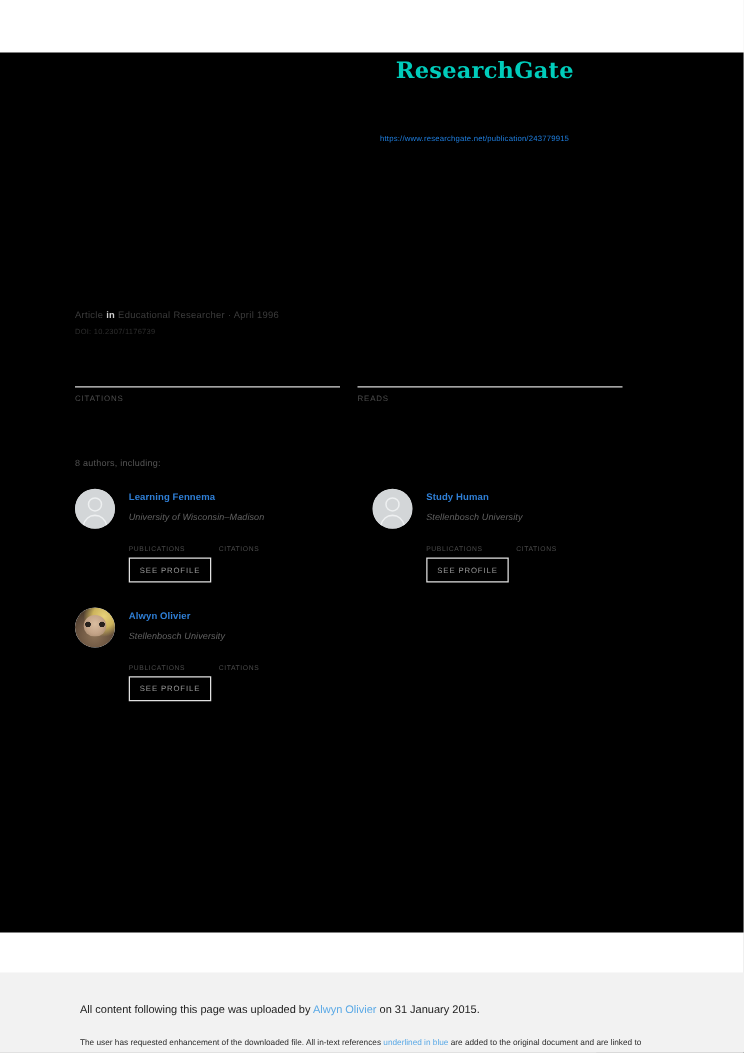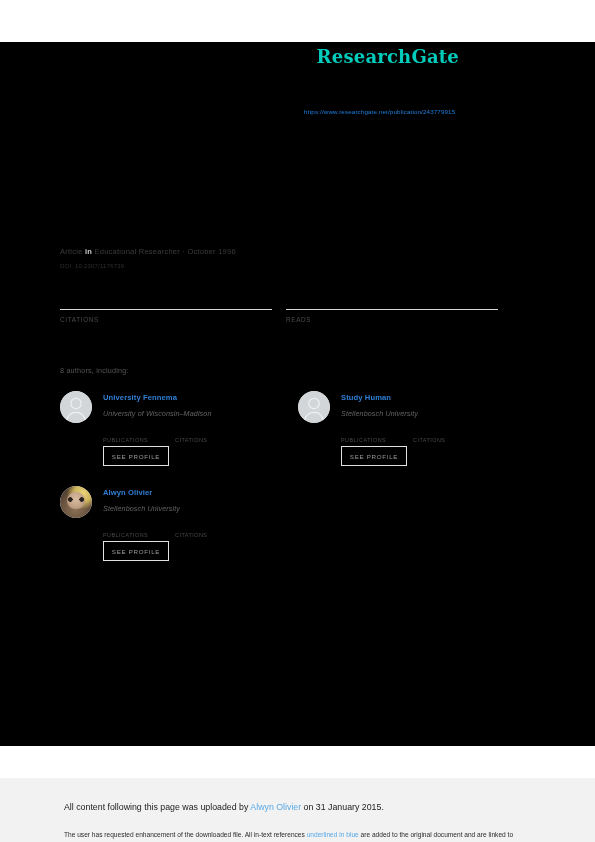--- a/index.html
+++ b/index.html
@@ -294,21 +294,21 @@
   <div class="pub-url">https://www.researchgate.net/publication/243779915</div>
 
   <div class="title-block">
     <div class="doc-title">A Longitudinal Study of Learning to Use Children's Thinking in Mathematics Instruction</div>
     <div class="doc-subtitle">Article</div>
   </div>
 
   <div class="article-line">
     <span>Article</span>
     <span class="in">in</span>
-    <span class="journal">Educational Researcher · October 1996</span>
+    <span class="journal">Educational Researcher · April 1996</span>
   </div>
   <div class="doi-line">DOI: 10.2307/1176739</div>
 
   <div class="stats">
     <div class="stat-col">
       <div class="num"></div>
       <div class="rule"></div>
       <div class="lbl">CITATIONS</div>
     </div>
     <div class="stat-col">
@@ -321,21 +321,21 @@
   <div class="authors-heading">8 authors, including:</div>
 
   <div class="author-card c1">
     <div class="av">
       <svg viewBox="0 0 32 32" aria-hidden="true">
         <circle cx="16" cy="16" r="16" fill="#d3d6d8"></circle>
         <circle cx="16" cy="12.5" r="5.2" fill="none" stroke="#eef0f1" stroke-width="1.2"></circle>
         <path d="M6.6 29.5c1.2-5.3 5.0-8.2 9.4-8.2s8.2 2.9 9.4 8.2" fill="none" stroke="#eef0f1" stroke-width="1.2"></path>
       </svg>
     </div>
-    <div class="a-name">University Fennema</div>
+    <div class="a-name">Learning Fennema</div>
     <div class="a-affil">University of Wisconsin–Madison</div>
     <div class="a-stats">
       <div class="a-stat">
         <div class="n"></div>
         <div class="t">PUBLICATIONS</div>
       </div>
       <div class="a-stat">
         <div class="n"></div>
         <div class="t">CITATIONS</div>
       </div>

